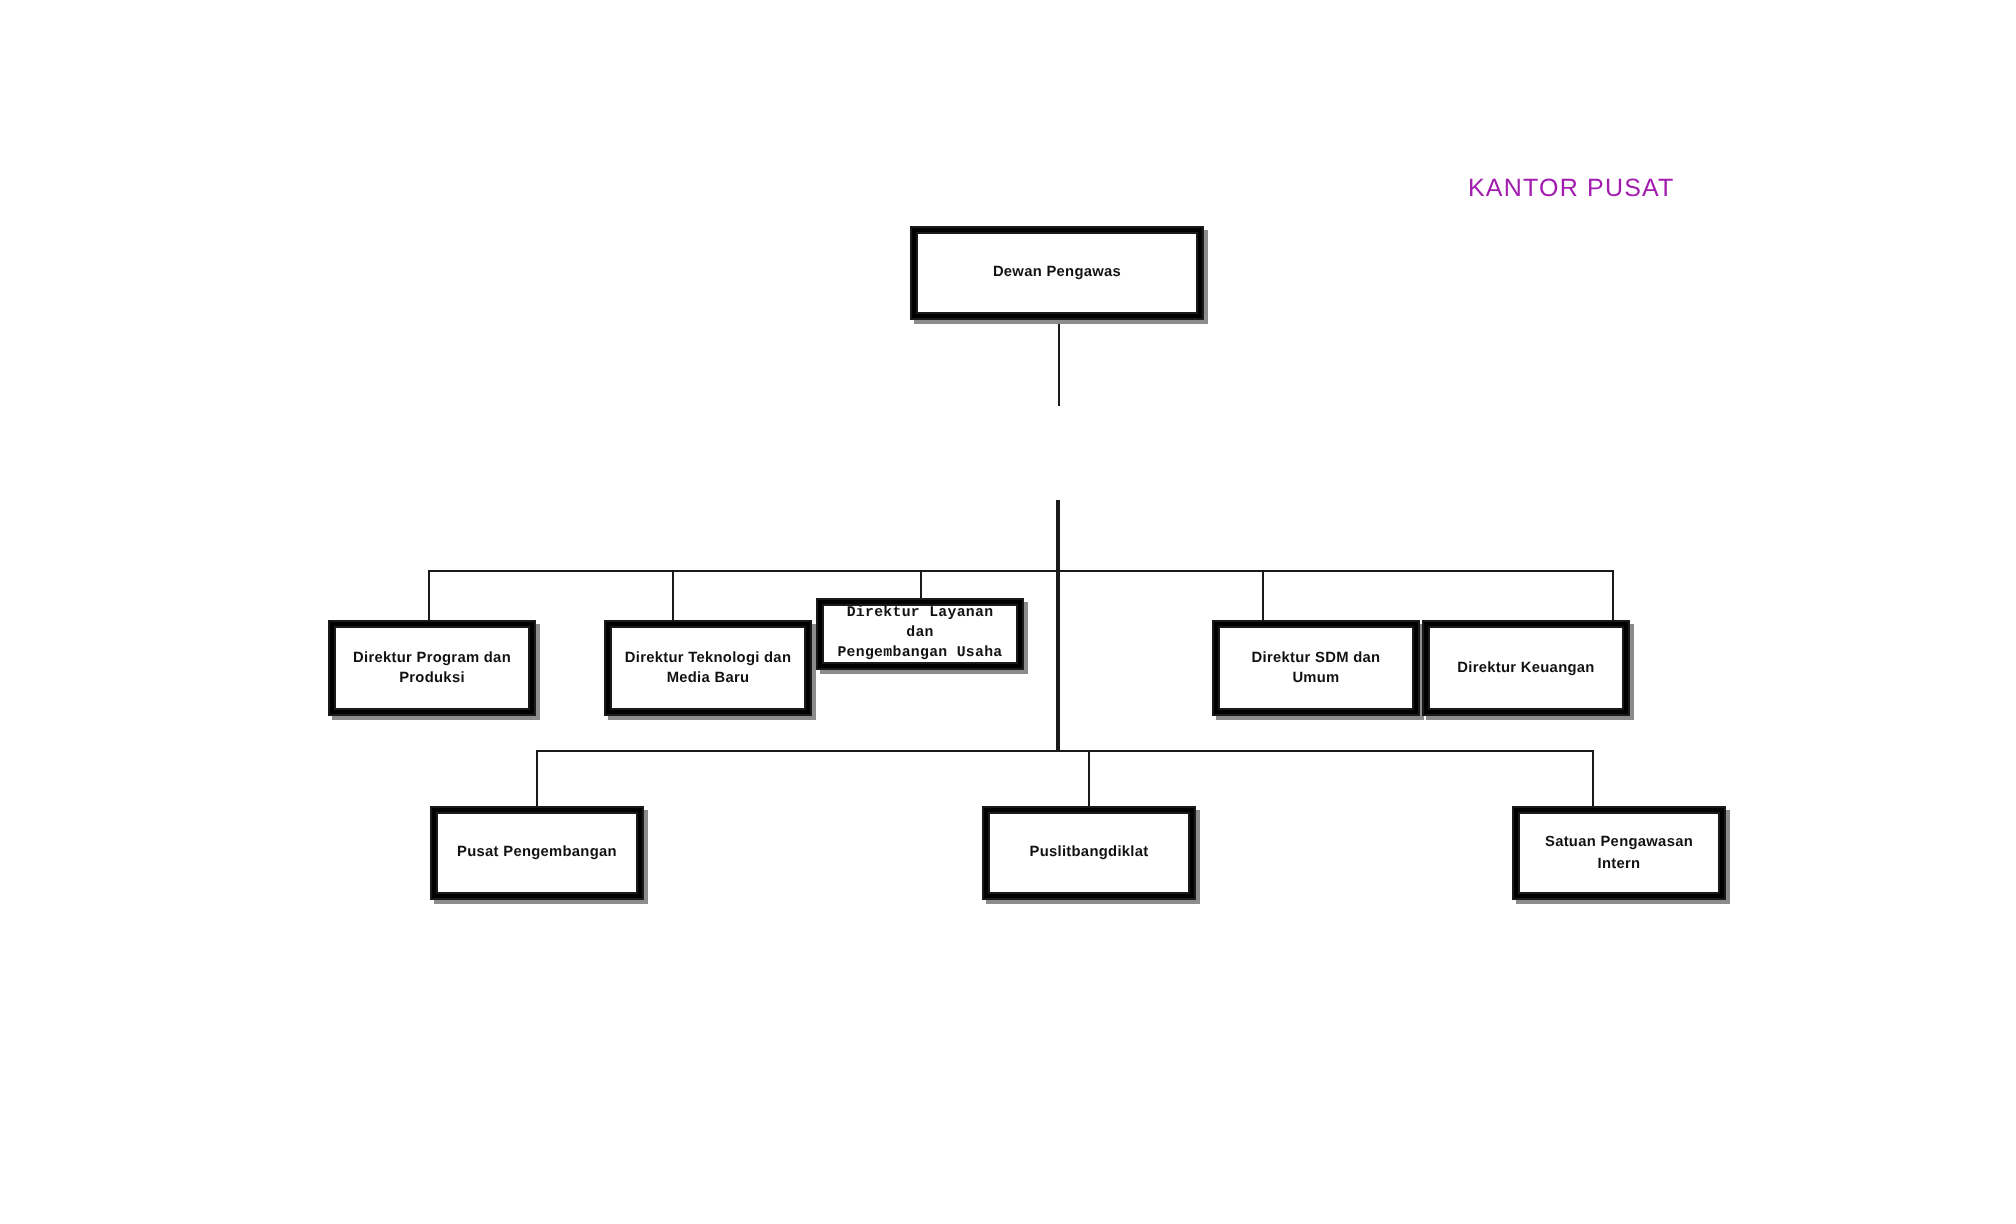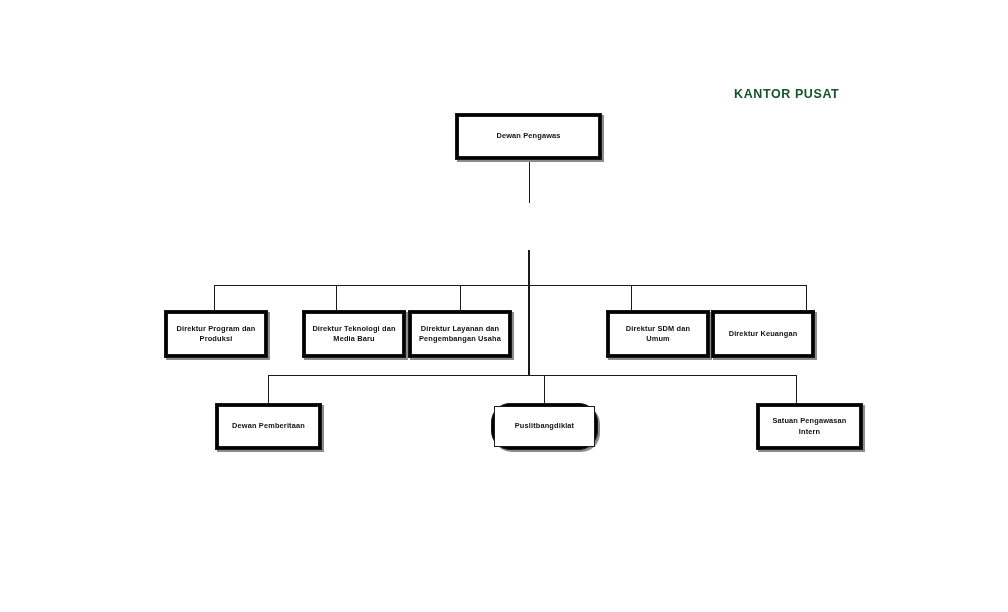--- a/index.html
+++ b/index.html
@@ -17,23 +17,23 @@
     width: 1008px;
     height: 612px;
     background: #ffffff;
     overflow: hidden;
   }
 
   
   .chart-title {
     position: absolute;
     font-size: 12.5px;
-    font-weight: bold;
+    font-weight: normal;
     letter-spacing: 0.6px;
-    color: #14532d;
+    color: #a21caf;
     white-space: nowrap;
     padding-left: 37px;
   }
 
   
   .node {
     position: absolute;
     box-sizing: border-box;
     background: #000000;
     border: 1px solid #1a1a1a;
@@ -109,46 +109,46 @@
     </div>
   </div>
 
   <div class="node" style="left:302px; top:310px; width:104px; height:48px;">
     <div class="node-inner">
       <span class="node-label">Direktur Teknologi dan
 Media Baru</span>
     </div>
   </div>
 
-  <div class="node" style="left:408px; top:310px; width:104px; height:48px;">
+  <div class="node" style="left:408px; top:299px; width:104px; height:36px;font-family:Liberation Mono, monospace;">
     <div class="node-inner">
       <span class="node-label">Direktur Layanan dan
 Pengembangan Usaha</span>
     </div>
   </div>
 
   <div class="node" style="left:606px; top:310px; width:104px; height:48px;">
     <div class="node-inner">
       <span class="node-label">Direktur SDM dan Umum</span>
     </div>
   </div>
 
   <div class="node" style="left:711px; top:310px; width:104px; height:48px;">
     <div class="node-inner">
       <span class="node-label">Direktur Keuangan</span>
     </div>
   </div>
 
   <div class="node" style="left:215px; top:403px; width:107px; height:47px;">
     <div class="node-inner">
-      <span class="node-label">Dewan Pemberitaan</span>
+      <span class="node-label">Pusat Pengembangan</span>
     </div>
   </div>
 
-  <div class="node" style="left:491px; top:403px; width:107px; height:47px;border-radius:19px;">
+  <div class="node" style="left:491px; top:403px; width:107px; height:47px;">
     <div class="node-inner">
       <span class="node-label">Puslitbangdiklat</span>
     </div>
   </div>
 
   <div class="node" style="left:743px; top:403px; width:107px; height:47px;margin-left:13px;">
     <div class="node-inner">
       <span class="node-label">Satuan Pengawasan Intern</span>
     </div>
   </div>

